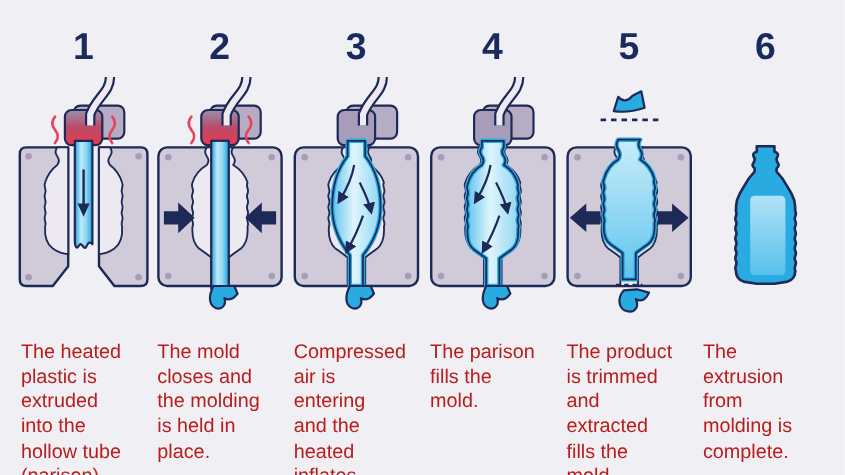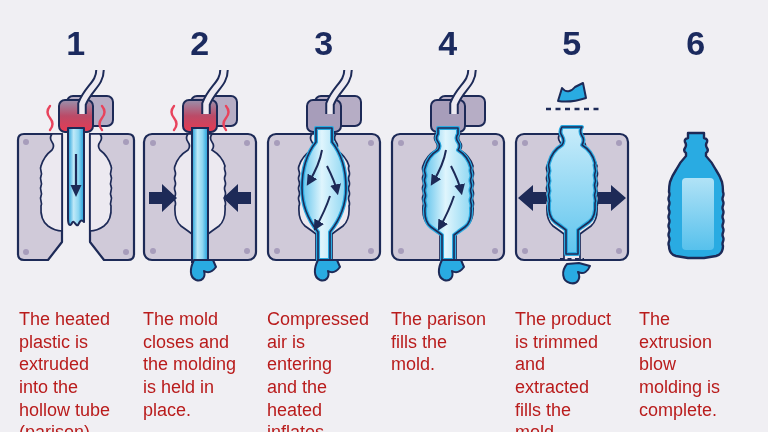--- a/index.html
+++ b/index.html
@@ -232,17 +232,17 @@
     <div class="step">
       <div class="step-number">6</div>
       <div class="step-art">
         <svg viewBox="0 0 128 230">
           <g>
             <path d="M56 63 H72 V68 Q76 69 75 72 Q73 75 75 78 Q77 81 74 83 L74 86 Q80 92 84 100 Q88 106 90 112 Q91 116 91 122 c2 4 -2 5 0 9 c2 4 -2 5 0 9 c2 4 -2 5 0 9 c2 4 -2 5 0 9 c2 4 -2 5 0 9 c2 4 -2 5 0 9 Q91 184 84 186 L72 188 H56 L44 186 Q37 184 37 176 c-2 -4 2 -5 0 -9 c-2 -4 2 -5 0 -9 c-2 -4 2 -5 0 -9 c-2 -4 2 -5 0 -9 c-2 -4 2 -5 0 -9 c-2 -4 2 -5 0 -9 Q37 116 38 112 Q40 106 44 100 Q48 92 54 86 L54 83 Q51 81 53 78 Q55 75 53 72 Q52 69 56 68 Z" fill="#29abe2" stroke="#1d2a57" stroke-width="2.4" stroke-linejoin="round"></path>
             <rect x="50" y="108" width="32" height="72" rx="4" fill="url(#gFillV)" opacity="0.85"></rect>
           </g>
         </svg>
       </div>
-      <p class="step-desc">The extrusion blow molding is complete.</p>
+      <p class="step-desc">The extrusion from molding is complete.</p>
     </div>
 
   </div>
 </div>
 
 </body></html>

